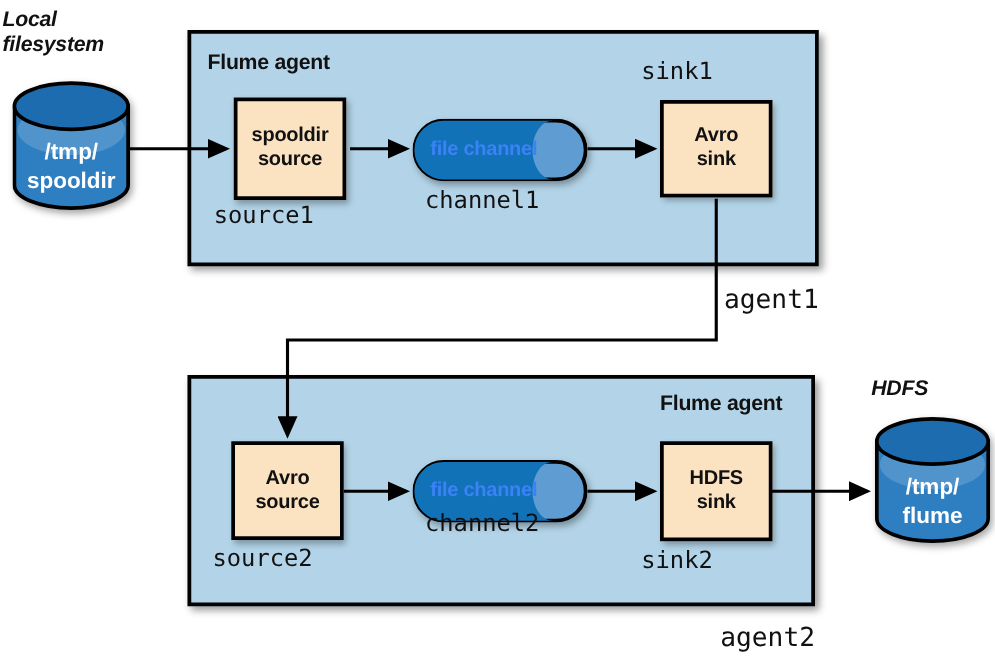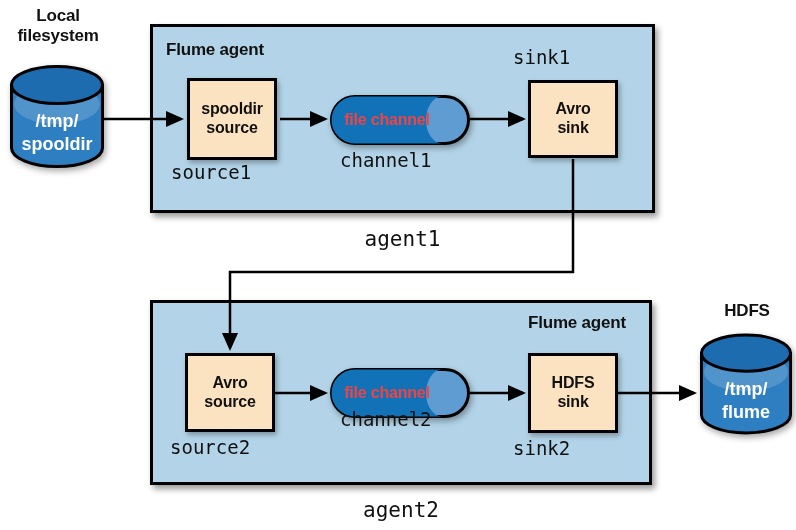--- a/index.html
+++ b/index.html
@@ -44,52 +44,53 @@
   .caption {
     position: absolute;
     font-family: "DejaVu Sans Mono", monospace;
     font-size: 19px;
     white-space: nowrap;
   }
   .agent-caption {
     position: absolute;
     font-family: "DejaVu Sans Mono", monospace;
     font-size: 21px;
-    text-align: center;
+    text-align: right;
     white-space: nowrap;
   }
   .ext-title {
     position: absolute;
     font-size: 17px;
     font-weight: 600;
     line-height: 1.15;
     letter-spacing: -0.2px;
-    text-align: center;
+    text-align: left;
     white-space: pre-line;
+    font-style: italic;
   }
   .cyl-wrap { position: absolute; }
   .cyl-wrap svg { display: block; filter: drop-shadow(2px 3px 3px rgba(0,0,0,0.35)); }
   .db-text {
     position: absolute;
     left: 0; right: 0; top: 46px;
     color: #ffffff;
     font-size: 18px;
     font-weight: 600;
     line-height: 1.25;
     text-align: center;
     white-space: pre-line;
   }
   .chan-text {
     position: absolute;
     left: 0; top: 0;
     width: 114px; height: 50px;
     display: flex;
     align-items: center;
     justify-content: center;
-    color: #ef4444;
+    color: #3b82f6;
     font-size: 16px;
     font-weight: 600;
     letter-spacing: -0.2px;
     white-space: nowrap;
   }
   svg.overlay {
     position: absolute;
     left: 0; top: 0;
     width: 796px; height: 530px;
     pointer-events: none;

